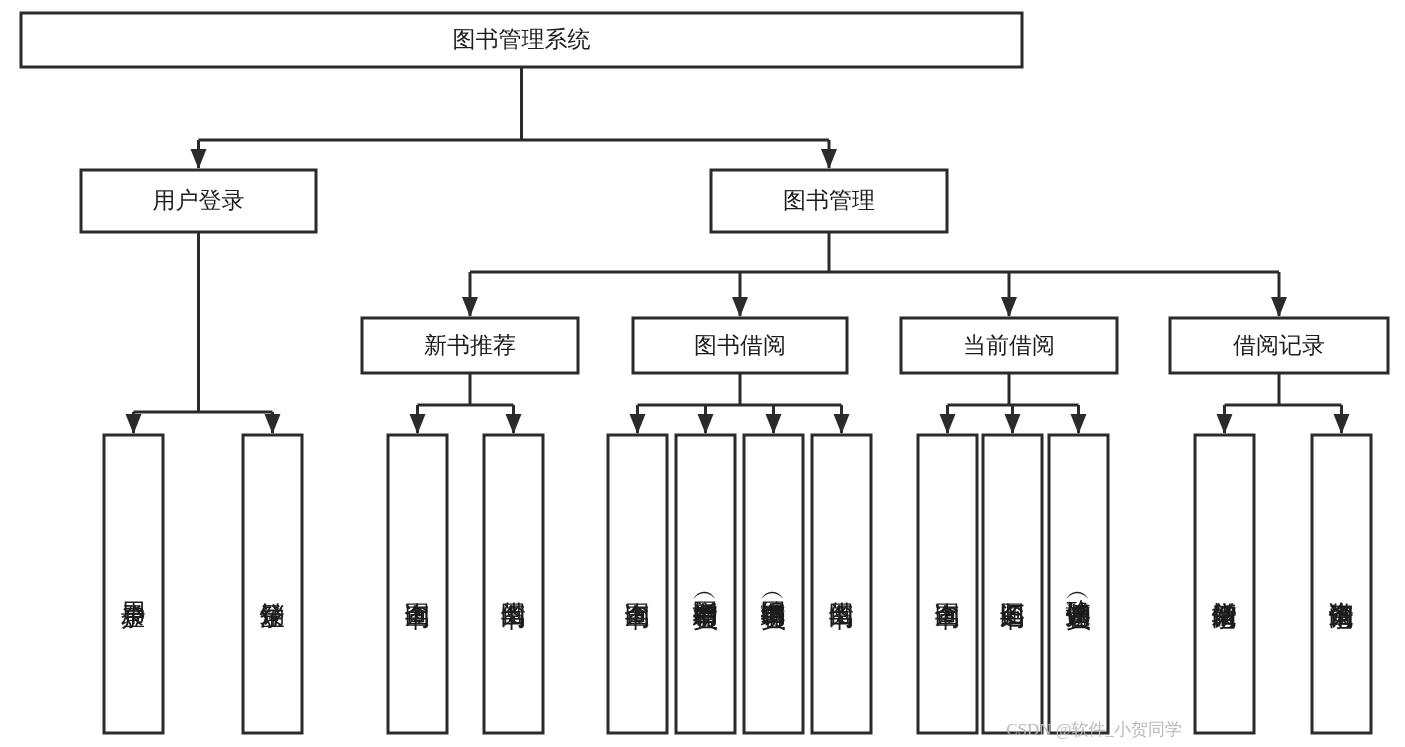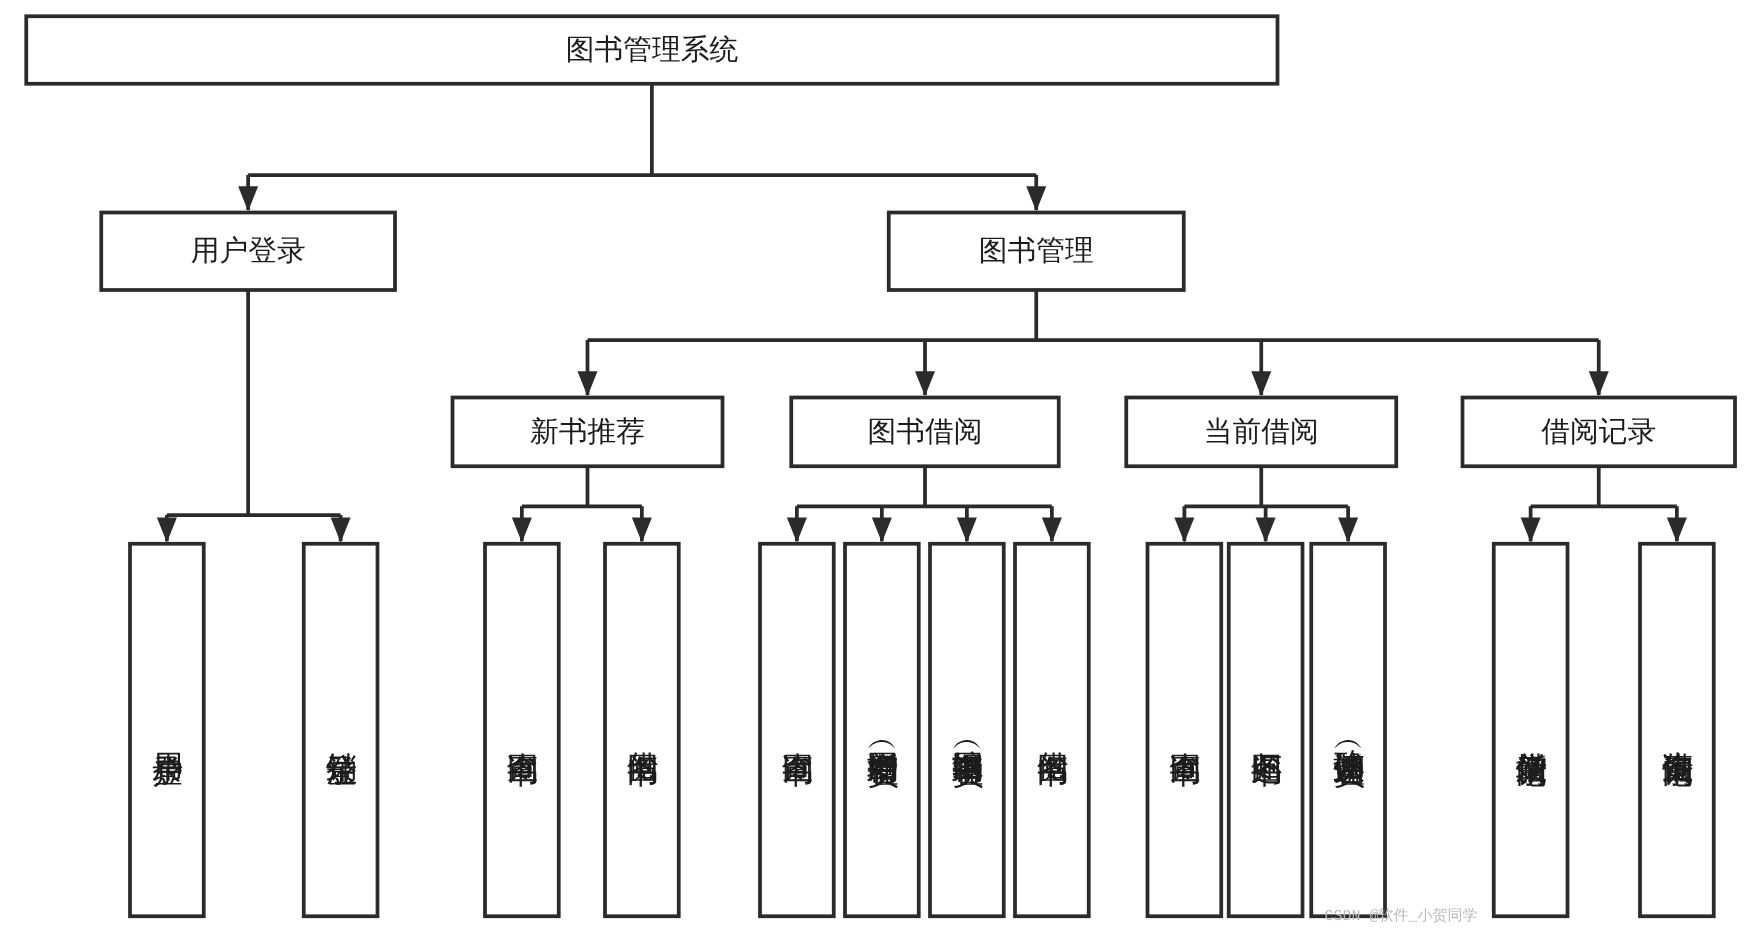--- a/index.html
+++ b/index.html
@@ -11,22 +11,22 @@
   .connector{stroke:#2b2b2b;stroke-width:3;fill:none;stroke-linecap:butt;}
   .arrow-head{fill:#2b2b2b;stroke:none;}
   .node-label-h{font-family:"Liberation Sans","DejaVu Sans",sans-serif;
                 font-size:23px;fill:#1c1c1c;text-anchor:middle;dominant-baseline:middle;}
   .leaf-label-wrap{position:absolute;display:flex;align-items:center;justify-content:center;
                    pointer-events:none;}
   .leaf-label{writing-mode:vertical-rl;text-orientation:upright;
               font-family:"Liberation Sans","DejaVu Sans",sans-serif;
               font-size:25px;line-height:1.06;color:#1c1c1c;white-space:nowrap;
               letter-spacing:1px;}
-  .watermark{position:absolute;right:8px;bottom:6px;font-size:12px;color:#b9b9b9;
-             font-family:Liberation Mono, monospace;white-space:nowrap;}
+  .watermark{position:absolute;right:8px;bottom:6px;font-size:17px;color:#b9b9b9;
+             font-family:Liberation Serif, serif;white-space:nowrap;}
 </style>
 </head>
 <body>
 
 <div id="diagram-root">
   <svg id="tree-svg" viewBox="0 0 1405 747">
     <g id="connectors-layer">
         <line x1="521.5" y1="67" x2="521.5" y2="140" class="connector"></line>
         <line x1="198.5" y1="140" x2="829" y2="140" class="connector"></line>
         <line x1="198.5" y1="140" x2="198.5" y2="168" class="connector"></line>

